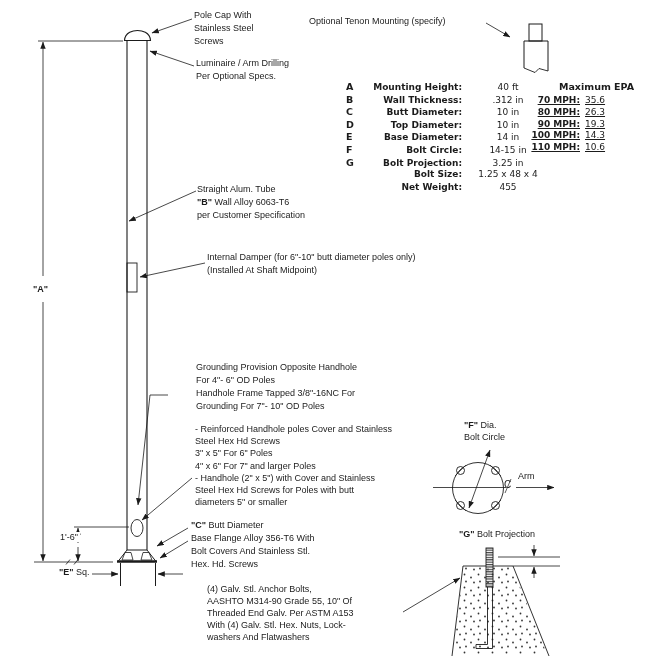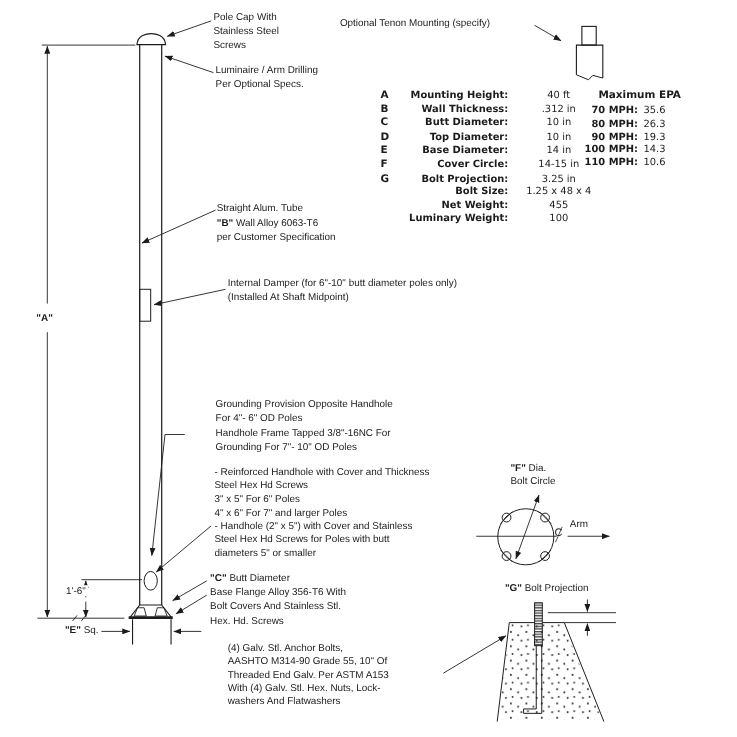--- a/index.html
+++ b/index.html
@@ -15,22 +15,22 @@
   .dimlab{position:absolute;font-size:9px;font-weight:bold;white-space:nowrap;background:#fff;padding:0 2px;}
   .dimlab .lt{font-weight:normal;}
   
   .spec{position:absolute;left:346px;top:81px;font-family:"DejaVu Sans","Liberation Sans",sans-serif;font-size:9px;}
   .spec-row{display:flex;height:12.6px;align-items:baseline;}
   .spec-letter{width:15px;font-weight:bold;font-size:9.5px;}
   .spec-label{width:101px;text-align:right;font-weight:bold;}
   .spec-value{width:92px;text-align:center;}
   
   .epa{position:absolute;left:524px;top:81px;font-family:"DejaVu Sans","Liberation Sans",sans-serif;font-size:9px;}
-  .epa-title{font-weight:bold;margin-left:20px;height:13.5px;font-size:9.5px;text-align:center;}
-  .epa-row{display:flex;height:11.7px;align-items:flex-end;}
+  .epa-title{font-weight:bold;margin-left:35px;height:13.5px;font-size:9.5px;text-align:center;}
+  .epa-row{display:flex;height:11.7px;align-items:center;text-decoration:underline;}
   .epa-label{width:56px;text-align:right;font-weight:bold;}
   .epa-value{margin-left:5px;}
   .fl{position:absolute;font-size:9px;line-height:12px;white-space:nowrap;}
   .cl-sym{position:absolute;left:504px;top:479px;font-size:10px;}
 </style>
 </head>
 <body>
 
 <div class="canvas">
 
@@ -173,42 +173,37 @@
       <span class="spec-label">Top Diameter:</span>
       <span class="spec-value">10 in</span>
     </div>
     <div class="spec-row">
       <span class="spec-letter">E</span>
       <span class="spec-label">Base Diameter:</span>
       <span class="spec-value">14 in</span>
     </div>
     <div class="spec-row">
       <span class="spec-letter">F</span>
-      <span class="spec-label">Cover Circle:</span>
+      <span class="spec-label">Bolt Circle:</span>
       <span class="spec-value">14-15 in</span>
     </div>
     <div class="spec-row">
       <span class="spec-letter">G</span>
       <span class="spec-label">Bolt Projection:</span>
       <span class="spec-value">3.25 in</span>
     </div>
     <div class="spec-row">
       <span class="spec-letter"></span>
       <span class="spec-label">Bolt Size:</span>
       <span class="spec-value">1.25 x 48 x 4</span>
     </div>
     <div class="spec-row">
       <span class="spec-letter"></span>
       <span class="spec-label">Net Weight:</span>
       <span class="spec-value">455</span>
-    </div>
-    <div class="spec-row">
-      <span class="spec-letter"></span>
-      <span class="spec-label">Luminary Weight:</span>
-      <span class="spec-value">100</span>
     </div>
   </div>
 
   <div class="epa">
     <div class="epa-title">Maximum EPA</div>
     <div class="epa-row">
       <span class="epa-label">70 MPH:</span>
       <span class="epa-value">35.6</span>
     </div>
     <div class="epa-row">
@@ -241,21 +236,21 @@
   </div>
 
   <div class="note" style="left:196px;top:361px;">
     <span>Grounding Provision Opposite Handhole</span>
     <span>For 4"- 6" OD Poles</span>
     <span>Handhole Frame Tapped 3/8"-16NC For</span>
     <span>Grounding For 7"- 10" OD Poles</span>
   </div>
 
   <div class="note tight" style="left:195px;top:423px;">
-    <span>- Reinforced Handhole with Cover and Thickness</span>
+    <span>- Reinforced Handhole poles Cover and Stainless</span>
     <span>Steel Hex Hd Screws</span>
     <span>3" x 5" For 6" Poles</span>
     <span>4" x 6" For 7" and larger Poles</span>
     <span>- Handhole (2" x 5") with Cover and Stainless</span>
     <span>Steel Hex Hd Screws for Poles with butt</span>
     <span>diameters 5" or smaller</span>
   </div>
 
   <div class="note" style="left:191px;top:519px;">
     <span><span class="inl b">"C"</span><span class="inl"> Butt Diameter</span></span>

